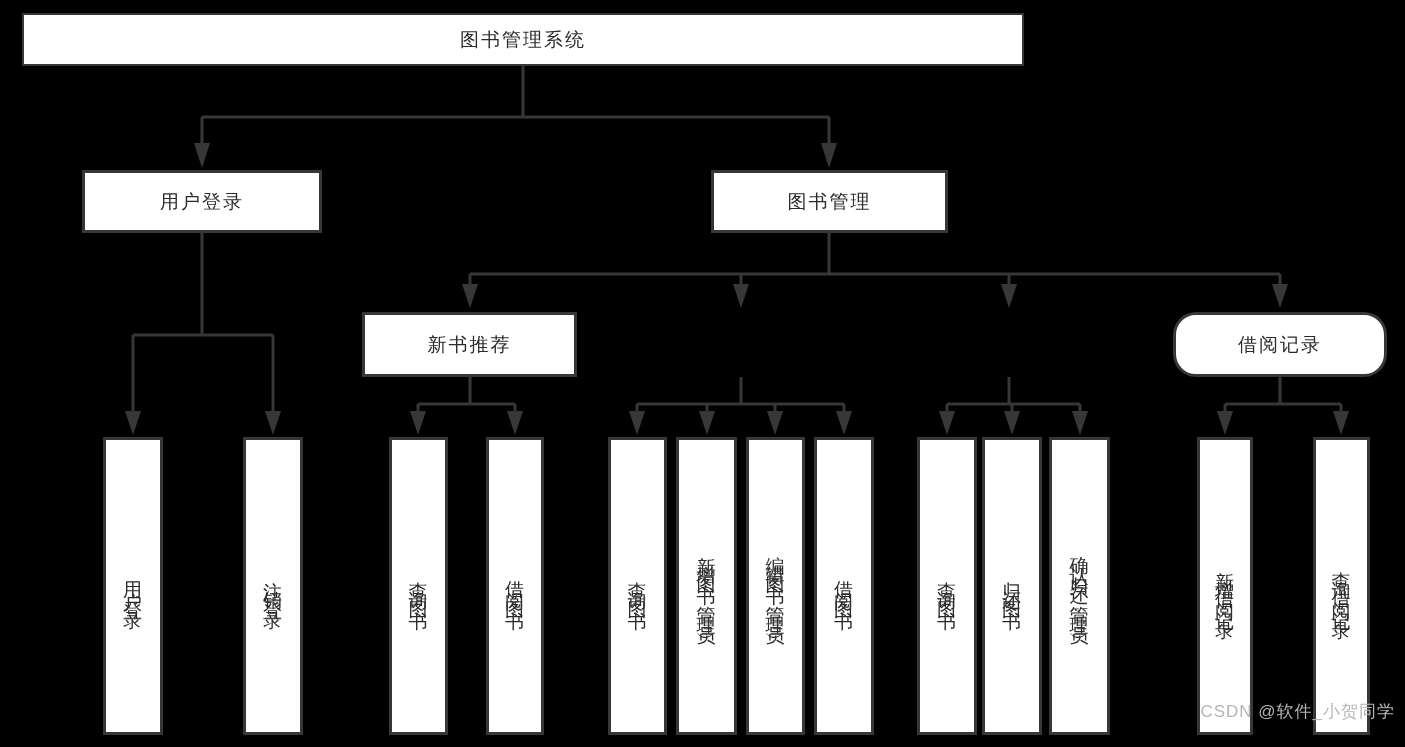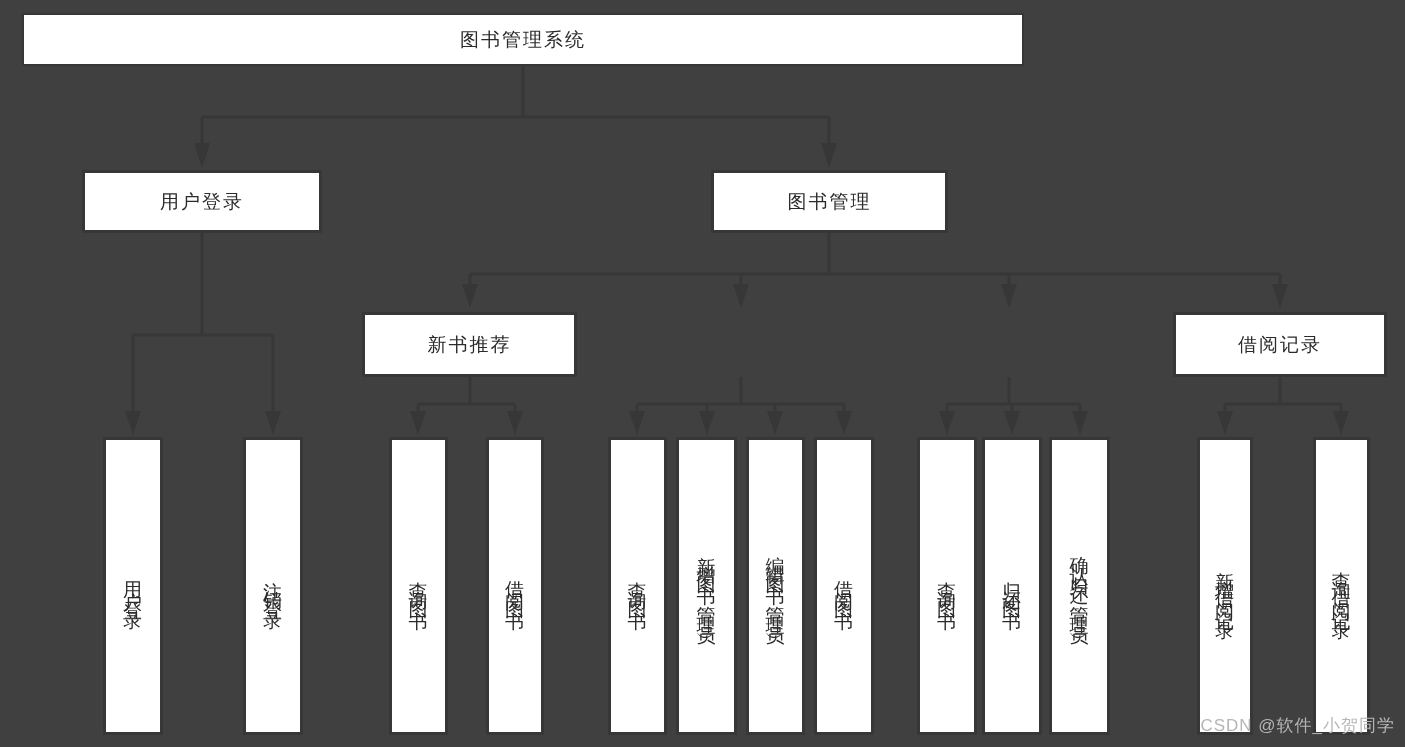--- a/index.html
+++ b/index.html
@@ -1,20 +1,20 @@
 <!DOCTYPE html>
 <html><head>
 <meta charset="utf-8">
 <style>
   html, body { margin: 0; padding: 0; background: #ffffff; }
   .stage {
     position: relative;
     width: 1405px;
     height: 747px;
-    background: #404040;
+    background: #000000;
     font-family: "Liberation Sans", "DejaVu Sans", sans-serif;
     overflow: hidden;
   }
   .wires {
     position: absolute;
     left: 0; top: 0;
     width: 1405px; height: 747px;
   }
   .node {
     position: absolute;
@@ -48,39 +48,39 @@
     line-height: 1;
     white-space: nowrap;
   }
   
   .n-root            { left: 22px;   top: 13px;  width: 1002px; height: 53px; }
   .n-user-login      { left: 82px;   top: 170px; width: 240px;  height: 63px; }
   .n-book-mgmt       { left: 711px;  top: 170px; width: 237px;  height: 63px; }
   .n-new-book-rec    { left: 362px;  top: 312px; width: 215px;  height: 65px; }
   .n-book-borrow     { left: 633px;  top: 312px; width: 214px;  height: 65px; }
   .n-current-borrow  { left: 903px;  top: 312px; width: 214px;  height: 65px; }
-  .n-borrow-record   { left: 1173px; top: 312px; width: 214px;  height: 65px; }
+  .n-borrow-record   { left: 1173px; top: 312px; width: 214px;  height: 65px; border-radius: 23px; }
   .leaf { top: 437px; height: 298px; }
   .n-leaf-user-login     { left: 103px;  width: 60px; }
   .n-leaf-logout         { left: 243px;  width: 60px; }
   .n-leaf-rec-query      { left: 389px;  width: 59px; }
   .n-leaf-rec-borrow     { left: 486px;  width: 58px; }
   .n-leaf-bor-query      { left: 608px;  width: 59px; }
   .n-leaf-bor-add        { left: 676px;  width: 61px; }
   .n-leaf-bor-edit       { left: 746px;  width: 59px; }
   .n-leaf-bor-borrow     { left: 814px;  width: 60px; }
   .n-leaf-cur-query      { left: 917px;  width: 60px; }
   .n-leaf-cur-return     { left: 982px;  width: 60px; }
   .n-leaf-cur-confirm    { left: 1049px; width: 61px; }
   .n-leaf-brec-add       { left: 1197px; width: 56px; }
   .n-leaf-brec-query     { left: 1313px; width: 57px; }
   .watermark {
     position: absolute;
     right: 10px;
-    bottom: 10px;
+    bottom: 24px;
     font-size: 17px;
     color: #b5b5b5;
     letter-spacing: 1px;
     white-space: nowrap;
   }
 </style>
 </head>
 <body>
 
 <div class="stage">

